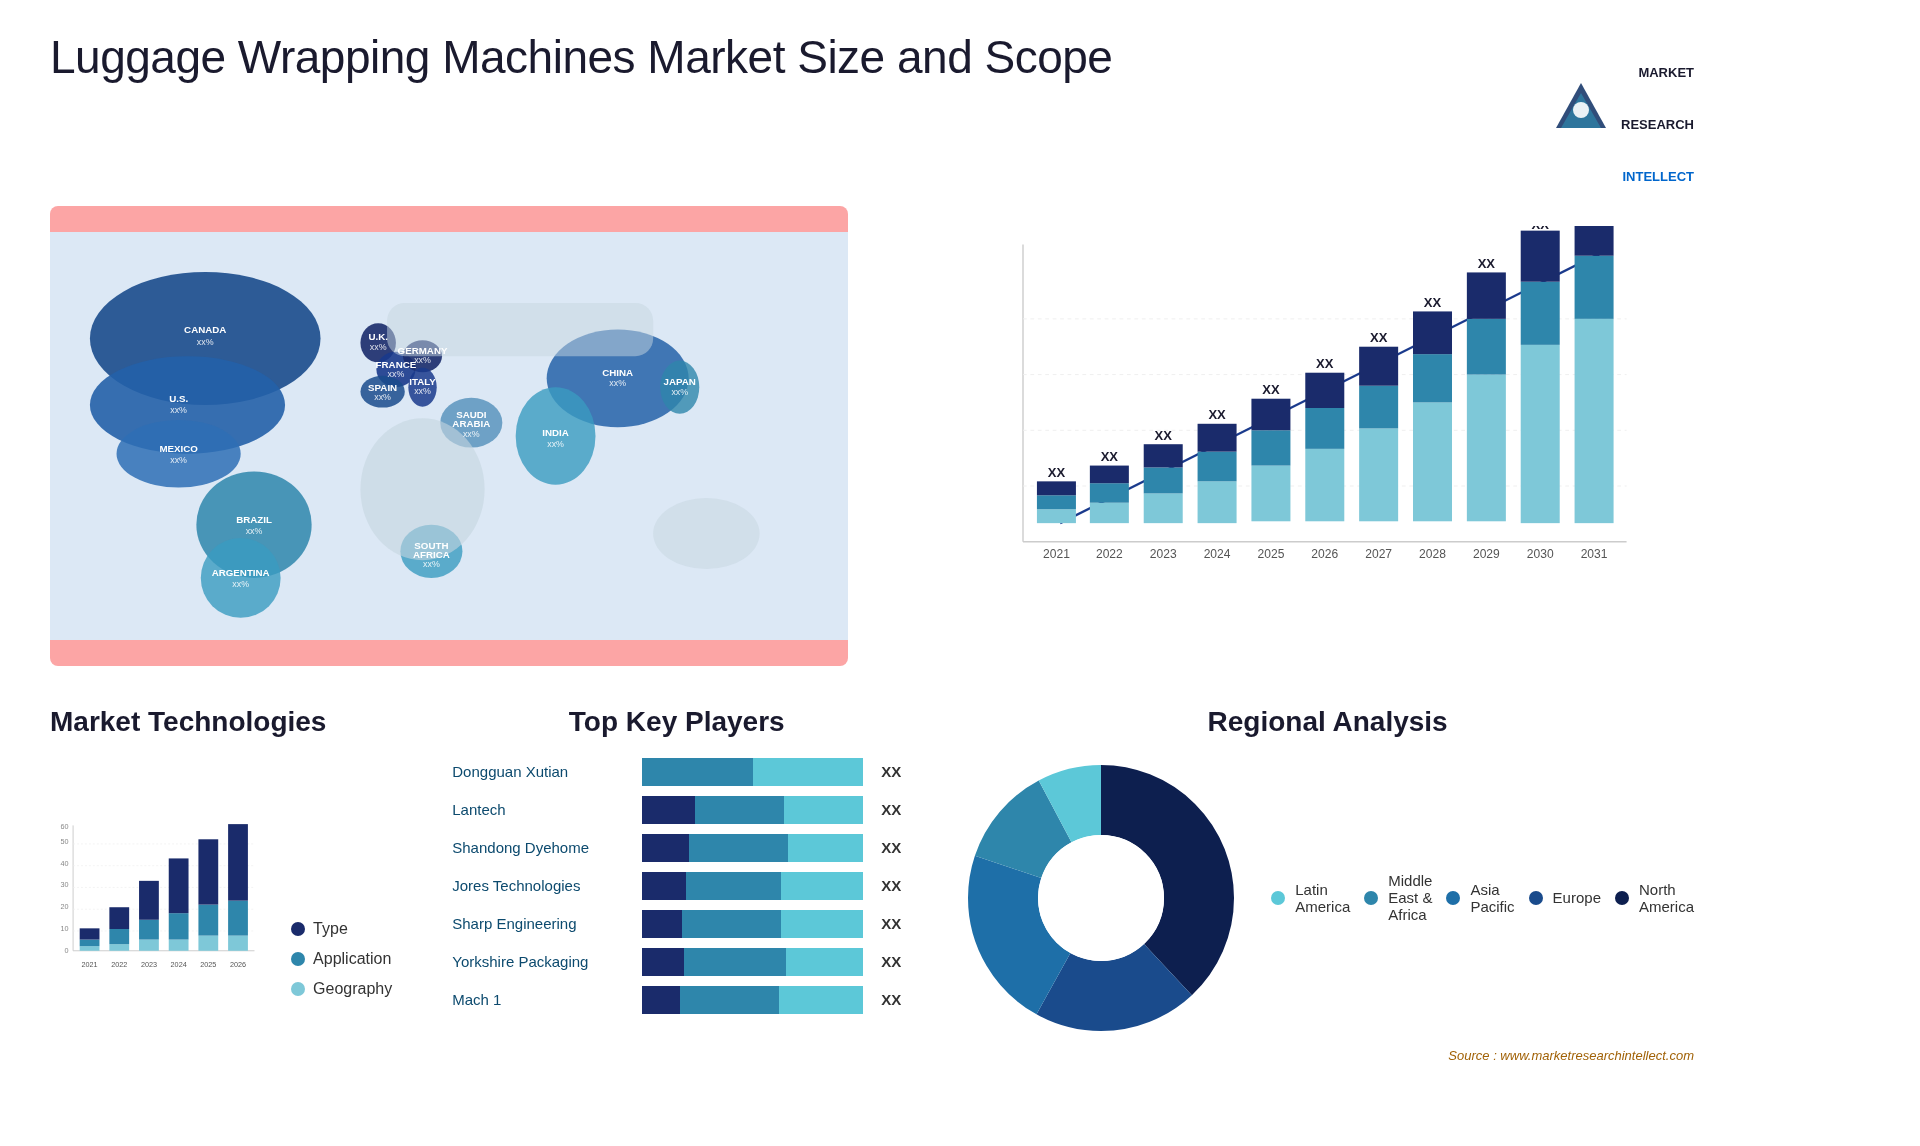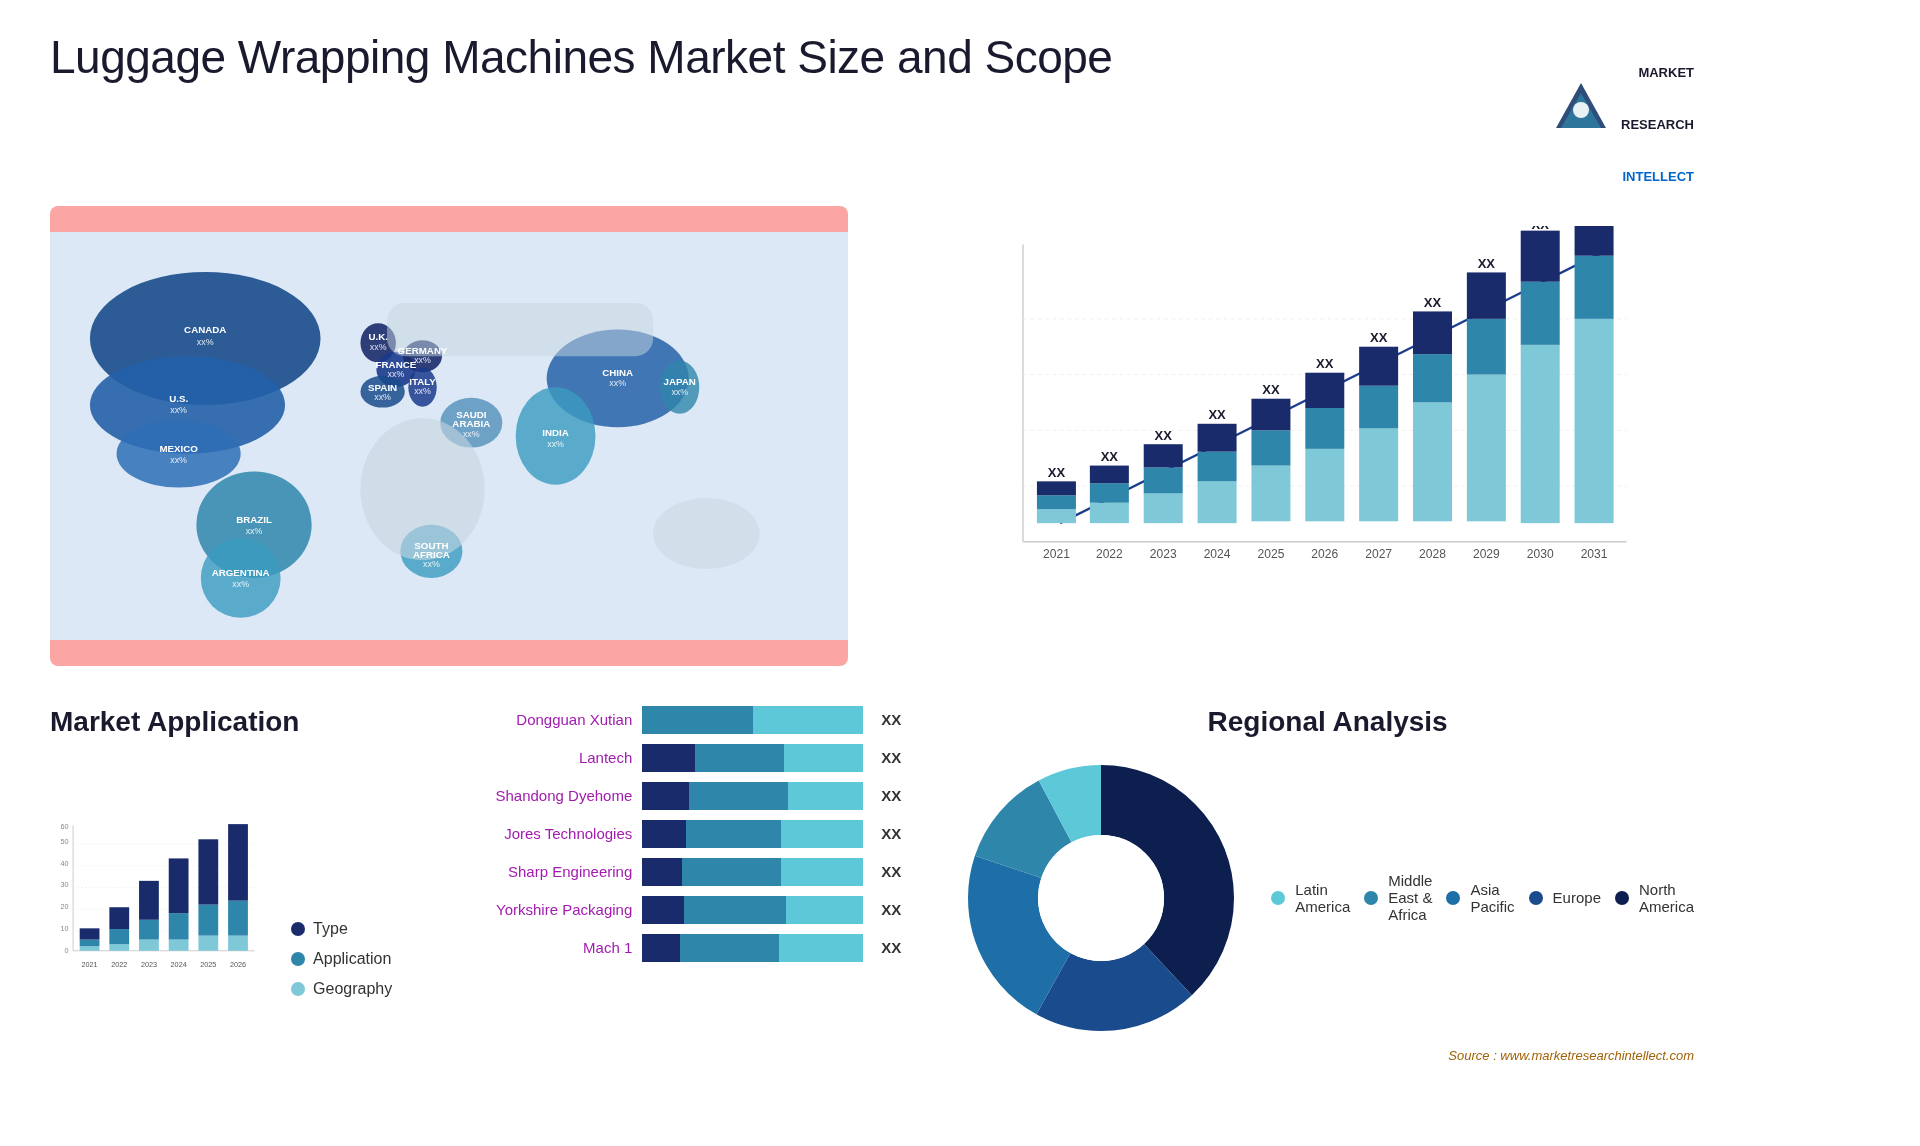--- a/index.html
+++ b/index.html
@@ -151,23 +151,23 @@
       gap: 10px;
       padding: 0 20px;
     }
     .player-row {
       display: flex;
       align-items: center;
       gap: 10px;
     }
     .player-name {
       font-size: 15px;
-      color: #a21caf;
+      color: #0c4a6e;
       width: 180px;
-      text-align: right;
+      text-align: left;
       flex-shrink: 0;
     }
     .player-bar-container {
       flex: 1;
       height: 28px;
       display: flex;
     }
     .player-bar-seg1 {
       background: #1a2b6b;
       height: 100%;
@@ -435,21 +435,21 @@
           <text x="655" y="-5" text-anchor="middle" font-size="14" font-weight="bold" fill="#1a1a2e">XX</text>
           <text x="655" y="358" text-anchor="middle" font-size="13" fill="#555">2031</text>
         </svg>
       </div>
     </div>
   </div>
 
   <div class="bottom-section">
 
     <div class="segmentation-section">
-      <h2 class="section-title">Market Application</h2>
+      <h2 class="section-title">Market Technologies</h2>
       <div class="seg-chart-container">
         <div style="position:relative;flex:1;height:240px;">
           <svg width="100%" height="100%" viewBox="0 0 320 240">
 
             <line x1="35" y1="10" x2="35" y2="200" stroke="#ccc" stroke-width="1.5"></line>
             <line x1="35" y1="200" x2="310" y2="200" stroke="#ccc" stroke-width="1.5"></line>
 
             <text x="28" y="203" text-anchor="end" font-size="11" fill="#888">0</text>
             <text x="28" y="170" text-anchor="end" font-size="11" fill="#888">10</text>
             <text x="28" y="137" text-anchor="end" font-size="11" fill="#888">20</text>
@@ -506,20 +506,21 @@
           </div>
           <div class="legend-item">
             <div class="legend-dot" style="background:#7ec8d8;"></div>
             <span>Geography</span>
           </div>
         </div>
       </div>
     </div>
 
     <div class="players-section">
+      <h2 class="section-title">Top Key Players</h2>
       <div class="players-list">
 
         <div class="player-row">
           <div class="player-name">Dongguan Xutian</div>
           <div class="player-bar-container">
             <div class="player-bar-seg1" style="width:0%;"></div>
             <div class="player-bar-seg2" style="width:50%;"></div>
             <div class="player-bar-seg3" style="width:50%;"></div>
           </div>
           <div class="player-value">XX</div>

